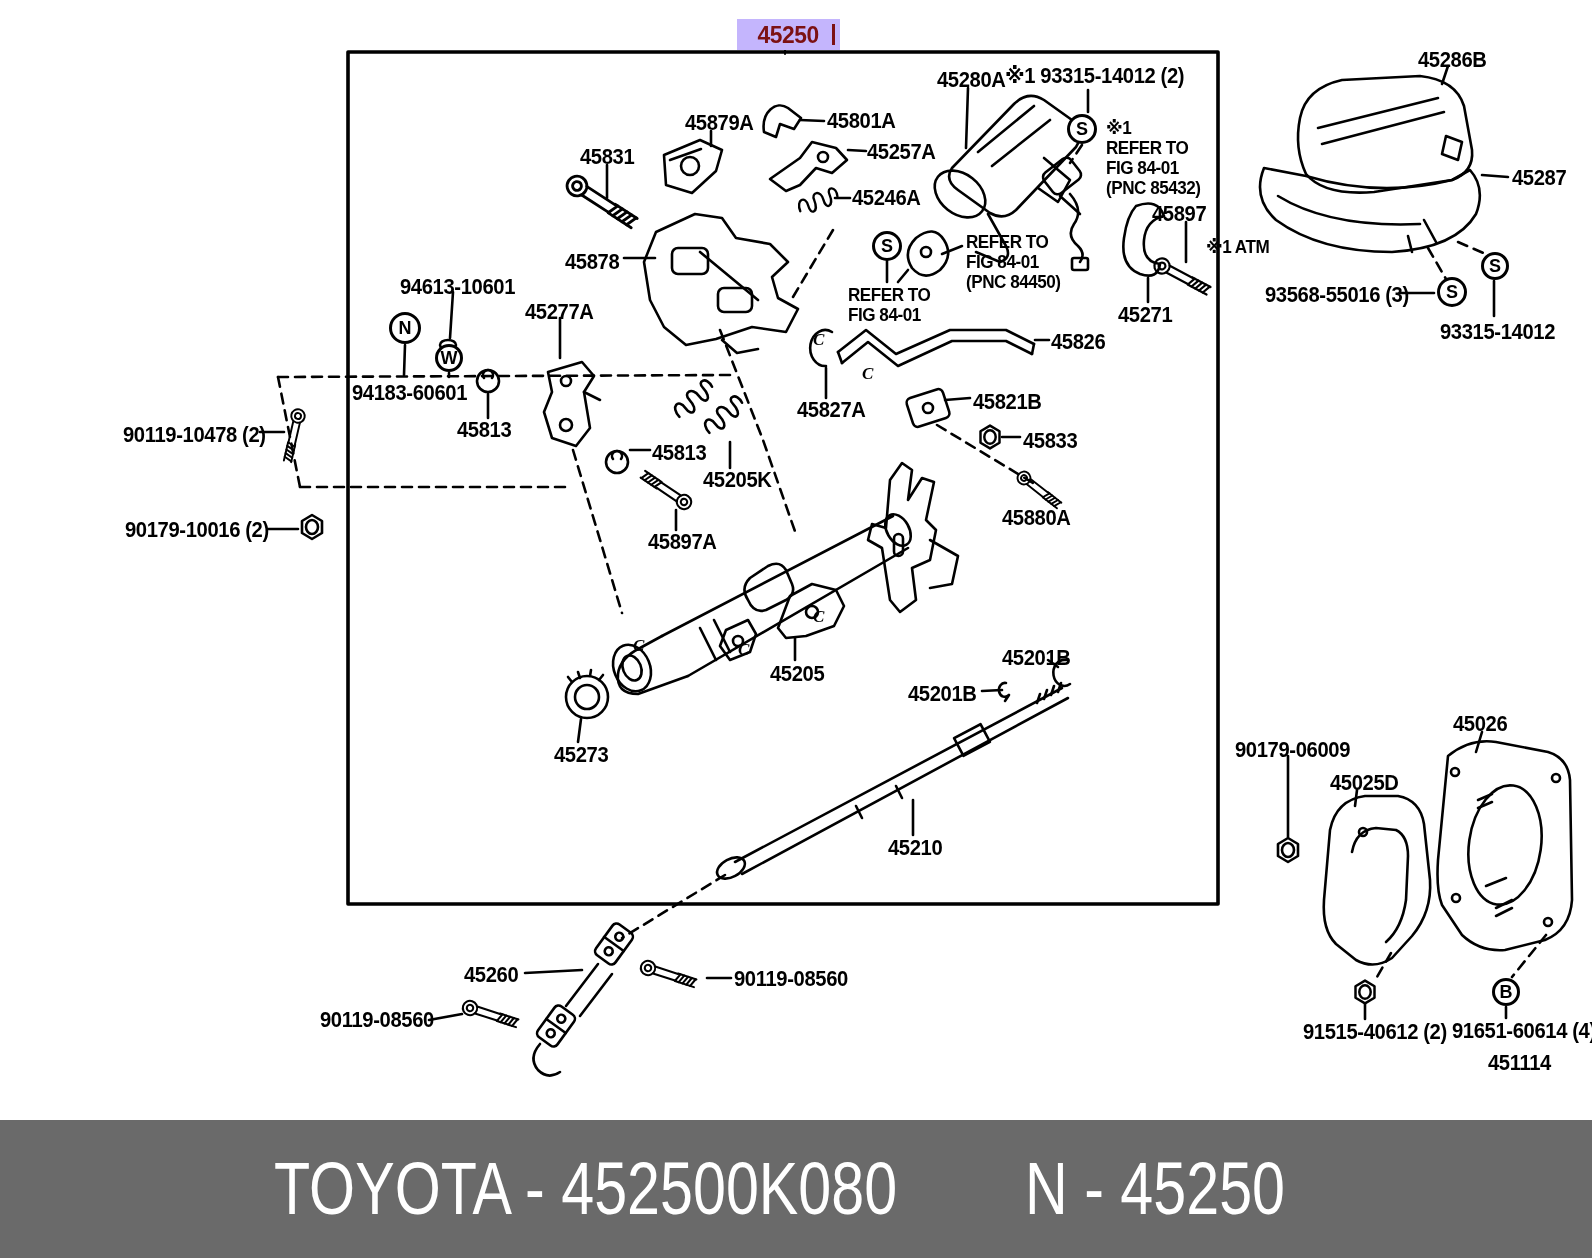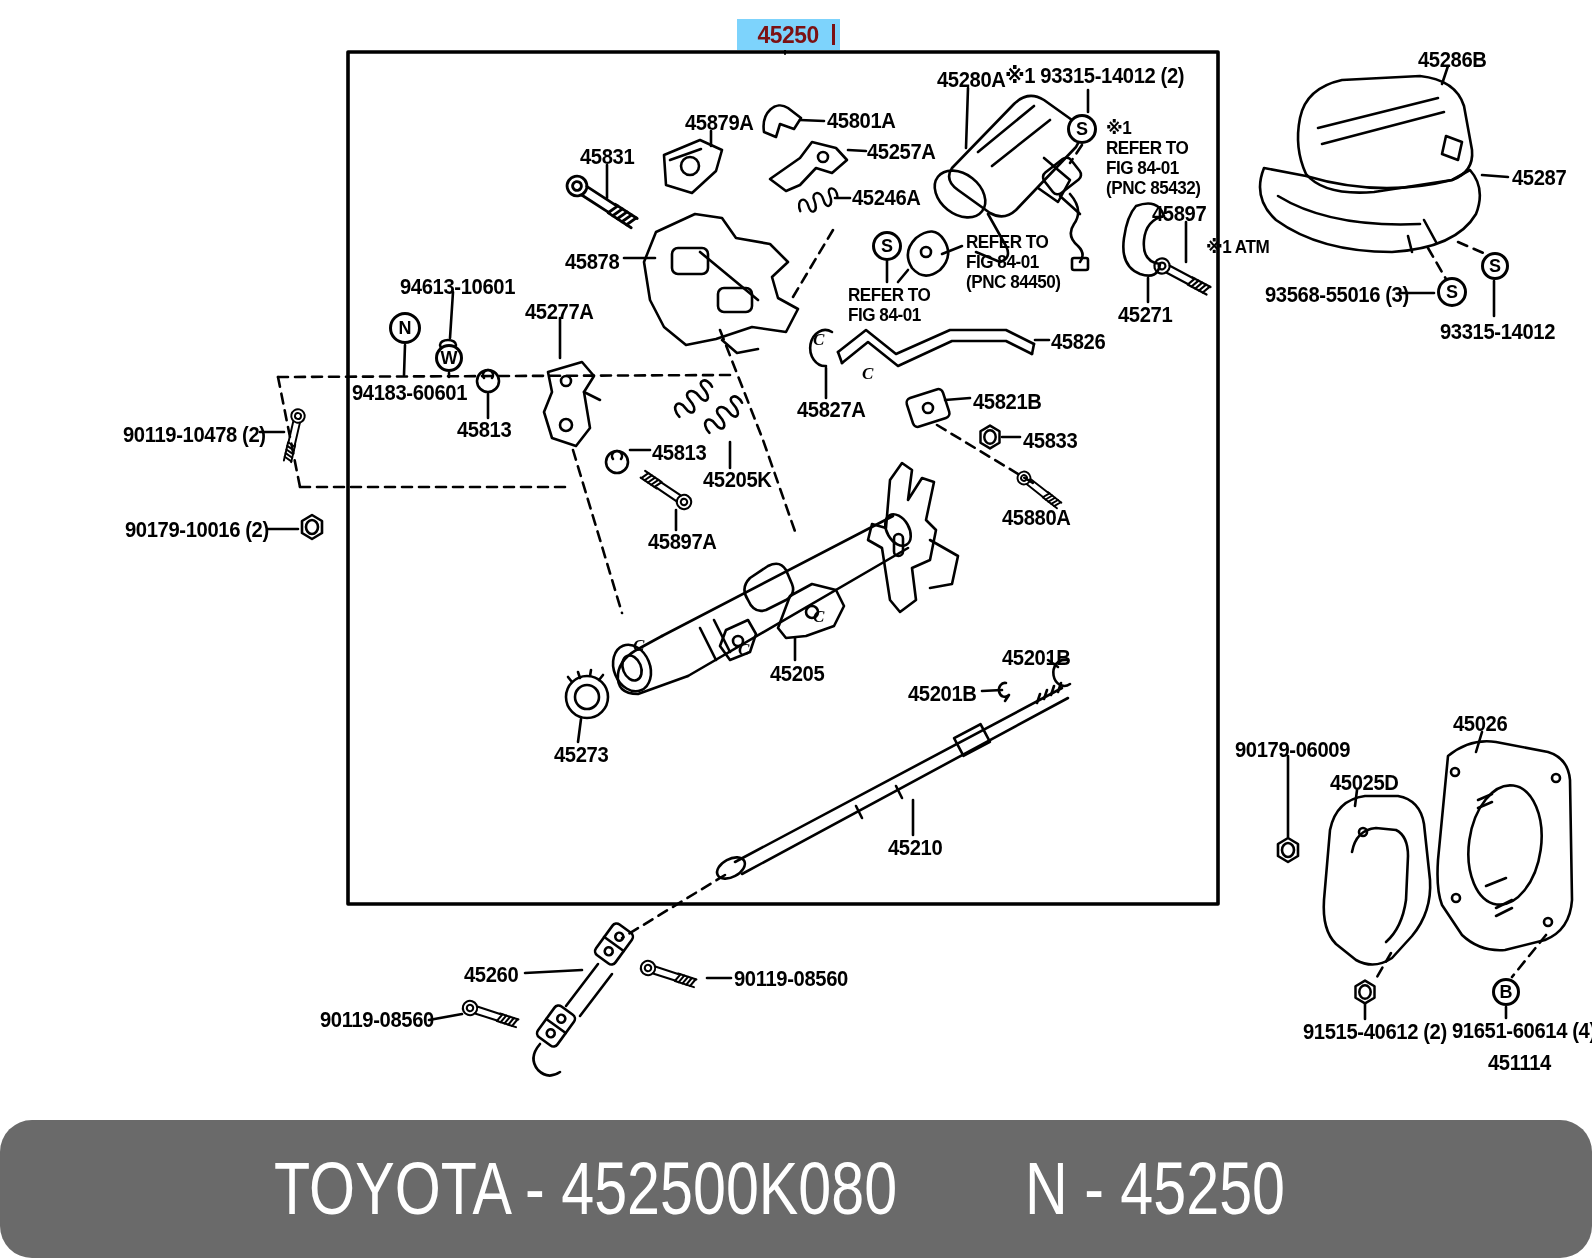--- a/index.html
+++ b/index.html
@@ -266,21 +266,21 @@
       <path d="M937,425 L1033,483"></path>
       <path d="M1082,145 L1070,163"></path>
       <path d="M725,875 L622,938"></path>
       <path d="M1428,248 L1446,279"></path>
         <path d="M1458,242 L1488,255"></path>
       <path d="M1391,953 L1374,982"></path>
         <path d="M1546,935 L1512,977"></path>
     </g>
   </svg>
 
-  <div class="highlight-box" style="background-color: #7dd3fc;">
+  <div class="highlight-box" style="background-color: #c4b5fd;">
     <span class="txt" style="color: rgb(124, 17, 19);">45250</span>
     <span class="caret" style="background-color: rgb(124, 17, 19);"></span>
   </div>
 
   <div id="labels-layer">
       <div class="part-label" style="left: 937px; top: 70px;">45280A</div>
       <div class="part-label" style="left: 1005px; top: 66px;">※1 93315-14012 (2)</div>
       <div class="part-label" style="left: 685px; top: 113px;">45879A</div>
       <div class="part-label" style="left: 827px; top: 111px;">45801A</div>
       <div class="part-label" style="left: 580px; top: 147px;">45831</div>
@@ -338,17 +338,17 @@
       <div class="badge" style="left: 1437px; top: 277px; width: 24px; height: 24px;">S</div>
       <div class="badge" style="left: 1481px; top: 252px; width: 22px; height: 22px;">S</div>
       <div class="badge" style="left: 1492px; top: 978px; width: 22px; height: 22px;">B</div>
       <div class="cmark" style="left: 633px; top: 636px;">C</div>
       <div class="cmark" style="left: 738px; top: 640px;">C</div>
       <div class="cmark" style="left: 813px; top: 607px;">C</div>
       <div class="cmark" style="left: 813px; top: 330px;">C</div>
       <div class="cmark" style="left: 862px; top: 364px;">C</div>
     </div>
 
-  <div class="banner" style="background-color: rgb(106, 106, 106); border-radius: 32px;">
+  <div class="banner" style="background-color: rgb(106, 106, 106);">
     <span class="banner-text banner-left" style="color: rgb(255, 255, 255);">TOYOTA - 452500K080</span>
     <span class="banner-text banner-right" style="color: rgb(255, 255, 255);">N - 45250</span>
   </div>
 </div>
 
 </body></html>

